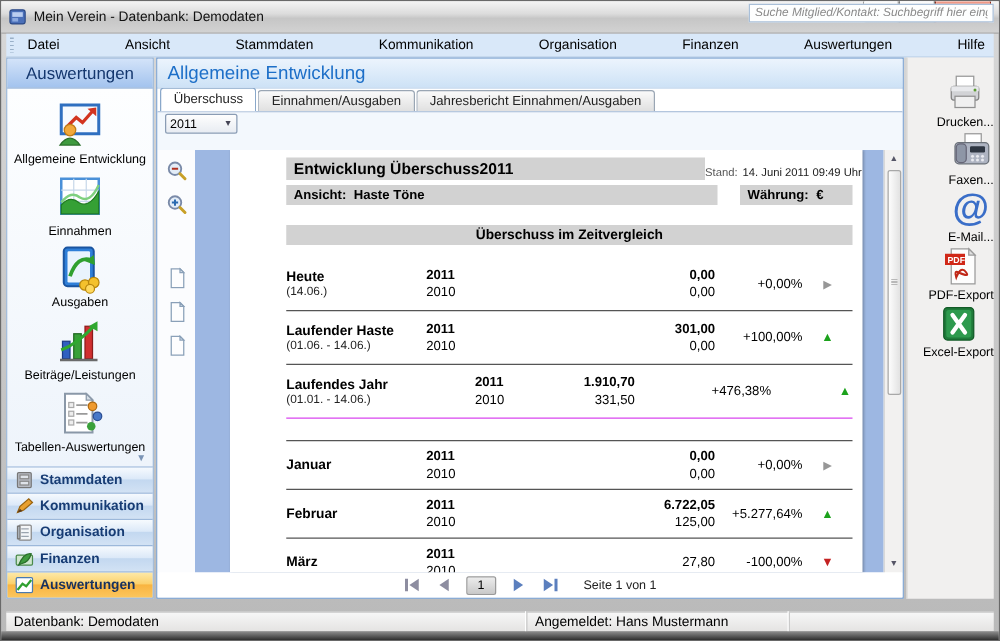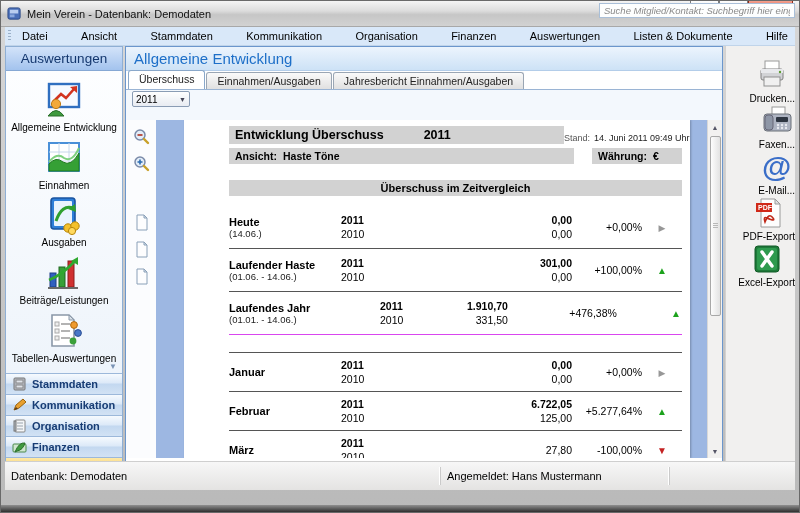--- a/index.html
+++ b/index.html
@@ -69,21 +69,21 @@
   .page { background:#fff; height:100%; margin-left:28px; margin-right:17px; padding:6px 8px 0 45px; box-shadow:1px 0 2px rgba(0,0,0,.25); }
   .viewer-scroll { width:15px; background:#f2f1f0; border-left:1px solid #d8d8d8; display:flex; flex-direction:column; align-items:center; }
   .scroll-arrow { height:14px; display:flex; align-items:center; justify-content:center; font-size:7px; color:#556; width:100%; cursor:pointer; }
   .scroll-thumb { width:11px; flex:0 0 180px; margin-top:2px; background:linear-gradient(90deg,#fdfdfd,#e2e2e2); border:1px solid #a8a8a8; border-radius:2px; position:relative; cursor:pointer; }
   .scroll-thumb::after { content:""; position:absolute; left:2px; right:2px; top:50%; height:5px; margin-top:-3px;
     background:repeating-linear-gradient(#b8b8b8 0 1px, transparent 1px 2px); }
   .scroll-rest { flex:1; }
 
   
   .rep-titlebar { display:flex; margin-bottom:4px; align-items:flex-end; }
-  .rep-title-bg { background:#d2d2d2; height:18px; flex:0 0 335px; display:flex; align-items:center; padding-left:6px; gap:40px; }
+  .rep-title-bg { background:#d2d2d2; height:18px; flex:0 0 335px; display:flex; align-items:center; padding-left:6px; }
   .rep-title { font-weight:bold; font-size:12.5px; }
   .rep-year { font-weight:bold; font-size:12.5px; }
   .rep-stand { margin-left:auto; font-size:9px; color:#222; padding-bottom:1px; white-space:nowrap; }
   .rep-stand b { font-weight:normal; color:#555; margin-right:4px; }
   .rep-mandantbar { display:flex; margin-bottom:16px; }
   .rep-mandant { background:#d2d2d2; height:16px; flex:0 0 345px; display:flex; align-items:center; padding-left:6px; font-weight:bold; font-size:10.5px; }
   .rep-mandant span { margin-left:6px; }
   .rep-currency { background:#d2d2d2; height:16px; margin-left:auto; width:90px; display:flex; align-items:center; padding-left:6px; font-weight:bold; font-size:10.5px; }
   .rep-currency span { margin-left:6px; }
   .rep-section { background:#d2d2d2; height:16px; display:flex; align-items:center; justify-content:center;
@@ -116,22 +116,22 @@
 
   
   .actionbar { position:absolute; left:724px; right:4px; top:45px; bottom:33px; background:#f1f0ef; border-left:1px solid #d4d2d0;
     display:flex; flex-direction:column; align-items:flex-end; padding-top:12px; }
   .action { display:flex; flex-direction:column; align-items:center; cursor:pointer; }
   .action-icon { width:36px; height:34px; display:flex; align-items:center; justify-content:center; }
   .action-label { font-size:10px; margin-top:1px; }
   .email-glyph { font-size:30px; font-weight:bold; color:#3a6ec8; line-height:30px; }
 
   
-  .statusbar { position:absolute; left:4px; right:4px; bottom:22px; height:29px; background:linear-gradient(#f7f7f7,#e4e3e2);
-    border-top:1px solid #cfcfcf; display:flex; align-items:center; font-size:11px;gap:19px; }
+  .statusbar { position:absolute; left:4px; right:4px; bottom:7px; height:16px; background:linear-gradient(#f7f7f7,#e4e3e2);
+    border-top:1px solid #cfcfcf; display:flex; align-items:center; font-size:11px; }
   .status-cell { padding-left:6px; height:18px; display:flex; align-items:center; }
   .status-cell.c1 { width:416px; }
   .status-cell.c2 { width:210px; border-left:1px solid #cacaca; box-shadow:-1px 0 0 #fff; }
   .status-cell.c3 { flex:1; border-left:1px solid #cacaca; box-shadow:-1px 0 0 #fff; }
   .window-bottom { position:absolute; left:0; right:0; bottom:0; height:7px; background:linear-gradient(#8f8f8f,#2f2f2f); }
 </style>
 </head>
 <body>
 
 <div class="window">
@@ -159,21 +159,20 @@
       <span class="menu-item">Stammdaten</span>
 
       <span class="menu-item">Kommunikation</span>
 
       <span class="menu-item">Organisation</span>
 
       <span class="menu-item">Finanzen</span>
 
       <span class="menu-item">Auswertungen</span>
 
-      <span class="menu-item">Listen &amp; Dokumente</span>
 
       <span class="menu-item">Hilfe</span>
     </div>
   <input class="search-box" type="text" placeholder="Suche Mitglied/Kontakt: Suchbegriff hier eingeben" style="">
 
   <div class="sidebar">
     <div class="sidebar-header">Auswertungen</div>
     <div class="sidebar-items">
 
       <div class="sb-item">

